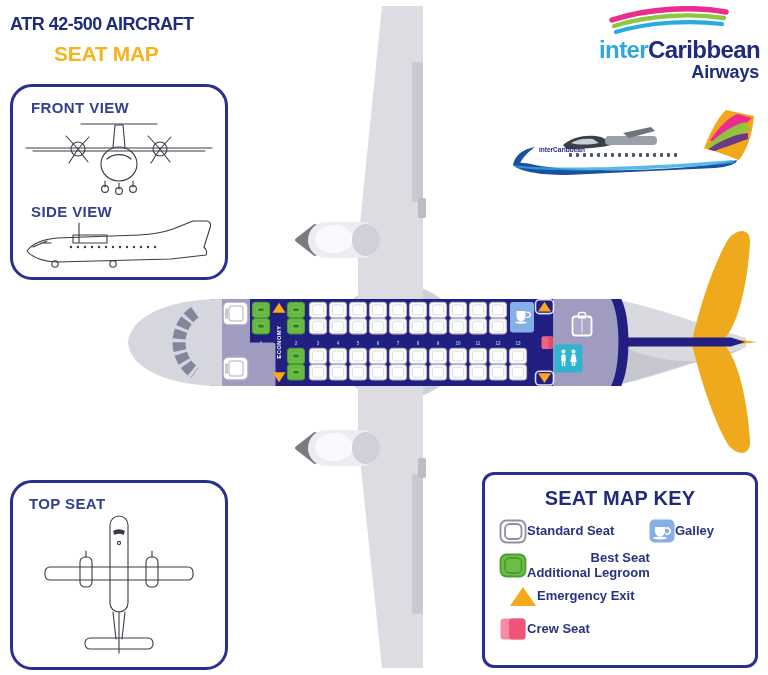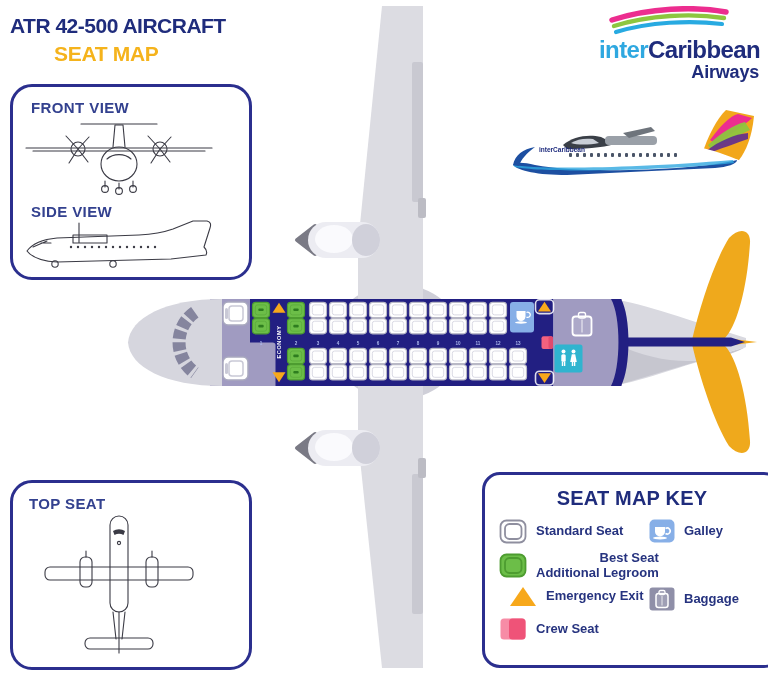--- a/index.html
+++ b/index.html
@@ -2,47 +2,47 @@
 <html style="--navy-text: #1F2C7C; --brand-yellow: #F5B31C; --border-navy: #2B2F8E; --navy-cabin: #221F82; --lavender: #A09BC1; --green-seat: #6CBE48; --galley-blue: #87AFE7; --lavatory-cyan: #2FB4CF; --crew-pink: #F2617F; --exit-yellow: #F7A81B; --tail-yellow: #EFA91C; --fuselage-gray: #D6D6DE; --wing-gray: #DCDCE2; --logo-blue: #2FA8E0; --logo-magenta: #EC2D8F; --logo-green: #8DC63F;"><head>
 <meta charset="utf-8">
 <style>
   :root{ }
   html,body{margin:0;padding:0;background:#ffffff;}
   body{width:768px;height:675px;position:relative;overflow:hidden;
        font-family:"Liberation Sans", sans-serif;}
   .abs{position:absolute;}
 
   
-  #page-title{left:10px;top:14px;font-size:21px;font-weight:800;letter-spacing:-0.5px;
+  #page-title{left:10px;top:14px;font-size:18px;font-weight:800;letter-spacing:-0.5px;
     color:var(--navy-text,#1F2C7C);}
   #page-subtitle{left:10px;top:42px;font-size:21px;font-weight:800;letter-spacing:-0.3px;
     color:var(--brand-yellow,#F5B31C);margin-left:44px;}
 
   
   #logo{left:560px;top:4px;width:200px;height:80px;}
   #logo .swoosh{position:absolute;left:44px;top:2px;}
   #logo .wordmark{position:absolute;left:0px;top:32px;width:200px;text-align:right;
     font-size:24px;font-weight:800;letter-spacing:-0.6px;white-space:nowrap;}
   #logo .w-inter{color:var(--logo-blue,#2FA8E0);}
   #logo .w-carib{color:var(--navy-text,#1F2C7C);}
   #logo .w-air{position:absolute;right:1px;top:58px;font-size:18px;font-weight:800;
     color:var(--navy-text,#1F2C7C);letter-spacing:-0.2px;}
 
   
-  .panel{border:3px solid var(--border-navy,#2B2F8E);border-radius:22px;background:#fff;padding-left:24px;}
+  .panel{border:3px solid var(--border-navy,#2B2F8E);border-radius:22px;background:#fff;}
   #front-side-panel{left:10px;top:84px;width:212px;height:190px;}
   #top-view-panel{left:10px;top:480px;width:212px;height:184px;}
   .panel-label{position:absolute;font-size:15px;font-weight:600;letter-spacing:0.4px;
     color:#33418F;}
 
   
-  #key-panel{left:482px;top:472px;width:270px;height:190px;border-radius:18px;}
+  #key-panel{left:482px;top:472px;width:270px;height:190px;border-radius:12px;}
   #key-title{position:absolute;left:0;top:12px;width:100%;text-align:center;
     font-size:20px;font-weight:800;letter-spacing:0.2px;color:var(--navy-text,#1F2C7C);}
-  .key-item{position:absolute;display:flex;align-items:center;gap:9px;}
+  .key-item{position:absolute;display:flex;align-items:center;}
   .key-label{font-size:13px;font-weight:700;color:#26337F;line-height:1.12;}
 
   
   .seat-std-main{fill:#FFFFFF;stroke:#B9B9C6;stroke-width:1.2;}
   .seat-std-inner{fill:none;stroke:#DADAE4;stroke-width:1;}
   .seat-best-main{fill:var(--green-seat,#6CBE48);stroke:#4D9C30;stroke-width:1.2;}
   .seat-best-inner{fill:none;stroke:#5FAE3E;stroke-width:1;}
   .seat-best-dash{fill:#2E7D1F;}
   .seat-galley{fill:var(--galley-blue,#87AFE7);}
   .row-num{fill:#AAB7EC;font-size:4.6px;font-weight:700;}
@@ -517,22 +517,13 @@
     <svg width="26" height="24" viewBox="0 0 26 24">
       <rect x="0.5" y="0.5" width="25" height="23" rx="5" fill="#87AFE7"></rect>
       <path d="M6,8 h10 v4.5 a5,5 0 0 1 -10,0 Z" fill="#FFFFFF"></path>
       <path d="M16.5,9.5 a3,3 0 1 1 0,5" fill="none" stroke="#FFFFFF" stroke-width="1.6"></path>
       <ellipse cx="11" cy="19" rx="7" ry="1.4" fill="#FFFFFF"></ellipse>
     </svg>
     <div class="key-label">Galley</div>
   </div>
 
 
-  <div class="key-item" style="left:164px;top:112px;">
-    <svg width="26" height="24" viewBox="0 0 26 24">
-      <rect x="0.5" y="0.5" width="25" height="23" rx="3" fill="#8F8FA8"></rect>
-      <rect x="10" y="3.5" width="6" height="4" rx="1.5" fill="none" stroke="#FFFFFF" stroke-width="1.3"></rect>
-      <rect x="7" y="6.5" width="12" height="14" rx="2.5" fill="rgba(255,255,255,0.15)" stroke="#FFFFFF" stroke-width="1.5"></rect>
-      <line x1="13" y1="9" x2="13" y2="18.5" stroke="#FFFFFF" stroke-width="0.9" opacity="0.85"></line>
-    </svg>
-    <div class="key-label">Baggage</div>
-  </div>
 </div>
 
 </body></html>

